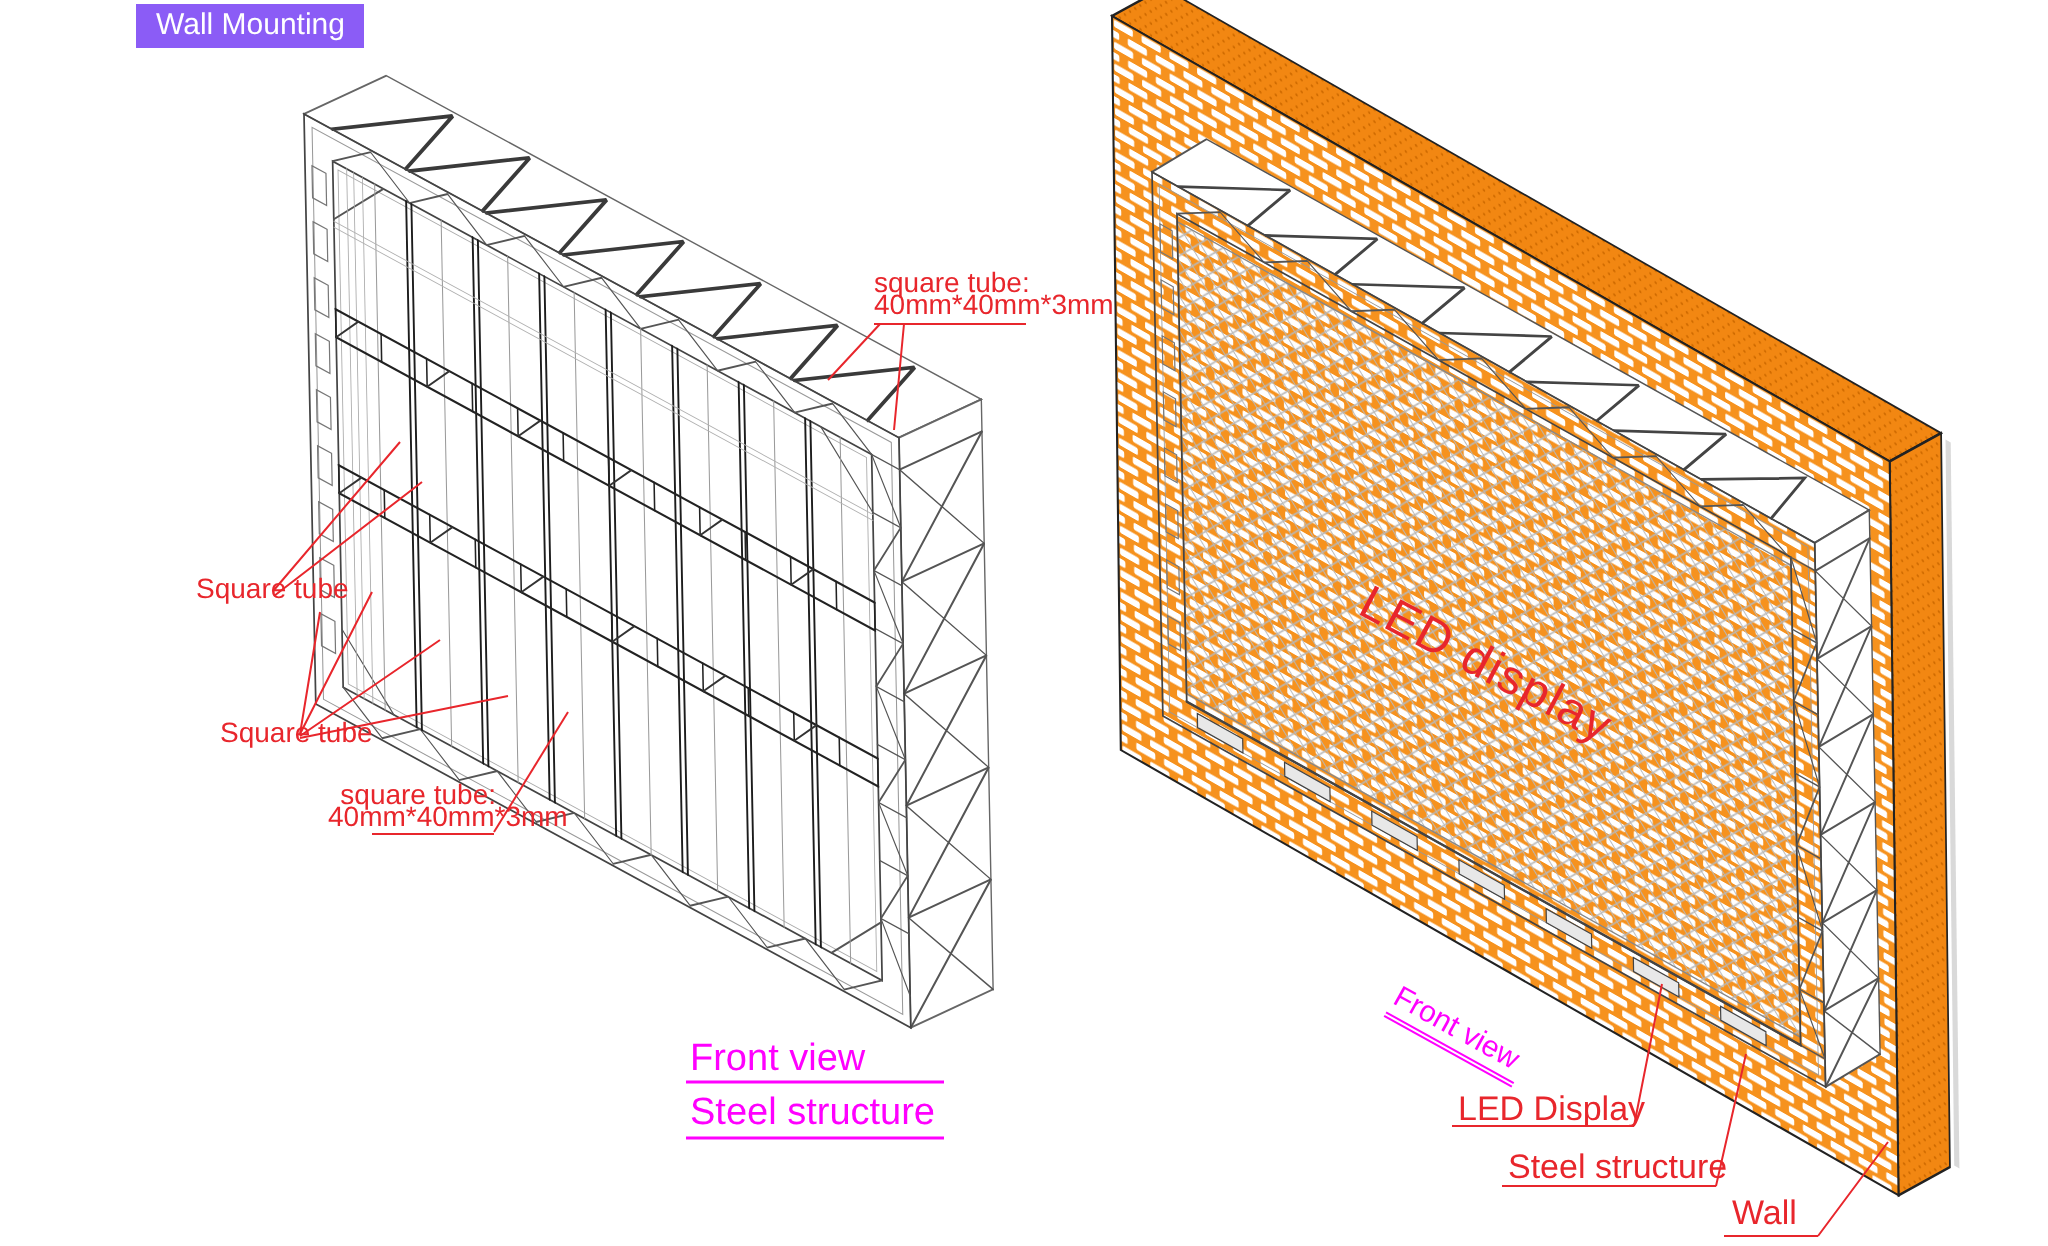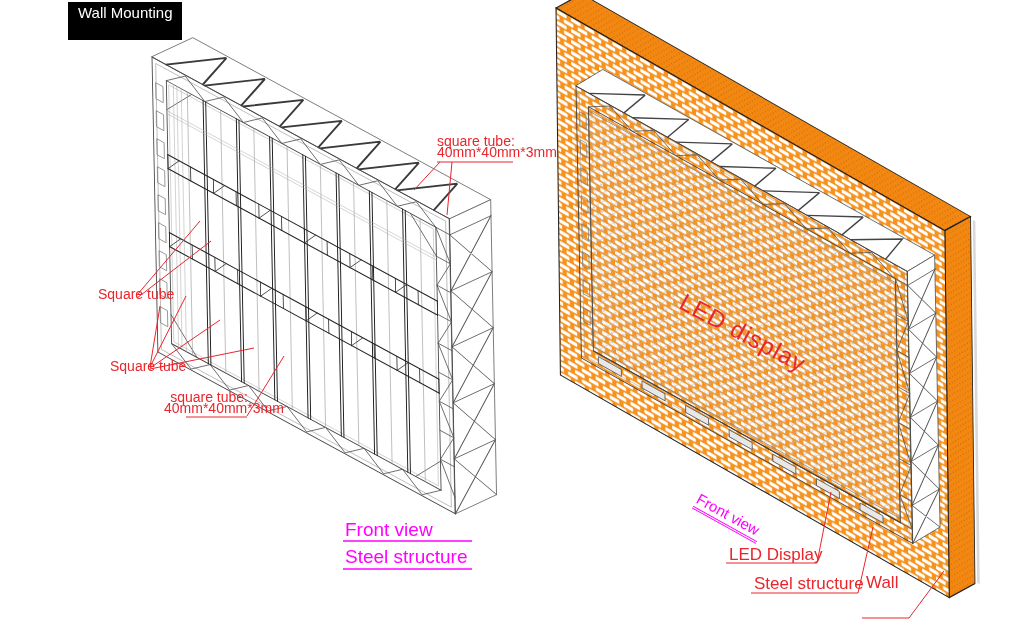--- a/index.html
+++ b/index.html
@@ -1,38 +1,38 @@
 <!DOCTYPE html>
 <html><head>
 <meta charset="utf-8">
 <style>
   html,body{margin:0;padding:0;background:#ffffff;}
   #stage{position:relative;width:1024px;height:623px;background:#fff;overflow:hidden;
          font-family:"Liberation Sans",sans-serif;}
   #drawing{position:absolute;left:0;top:0;}
   .txt{position:absolute;white-space:nowrap;}
-  .badge{left:68px;top:2px;background:#000000;color:#ffffff;font-size:15px;
-         padding:2px 10px 19px 10px;}
+  .badge{left:68px;top:2px;background:#8b5cf6;color:#ffffff;font-size:15px;
+         padding:2px 10px 3px 10px;}
   .redlab{color:#E8262C;font-size:14px;line-height:10.5px;}
   .spec-top{left:437px;top:136px;}
   .sq-upper{left:98px;top:289px;}
   .sq-lower{left:110px;top:361px;}
   .spec-bottom{left:164px;top:392px;text-align:right;width:84px;}
   .cap{color:#FF00FF;font-size:19px;line-height:21px;}
   .cap1{left:345px;top:519px;}
   .cap2{left:345px;top:546px;}
   .fv-right{left:702px;top:490px;color:#FF00FF;font-size:15px;
             transform:rotate(29deg);transform-origin:0 0;
             border-bottom:3px double #FF00FF;padding:0 4px 1px 0;}
   .watermark{left:688px;top:288px;color:#E8262C;font-size:24px;letter-spacing:1px;
              transform:rotate(28deg);transform-origin:0 0;}
   .co{color:#E8262C;font-size:17px;}
   .co1{left:729px;top:545px;}
   .co2{left:754px;top:574px;}
-  .co3{left:866px;top:573px;text-align:right;}
+  .co3{left:866px;top:597px;text-align:right;}
 </style>
 </head>
 <body>
 
 <div id="stage">
 
   <svg id="drawing" width="1024" height="623" viewBox="0 0 1024 623">
     <defs>
       <pattern id="brick" width="16" height="11" patternUnits="userSpaceOnUse">
         <rect width="16" height="11" fill="#F6921E"></rect>

